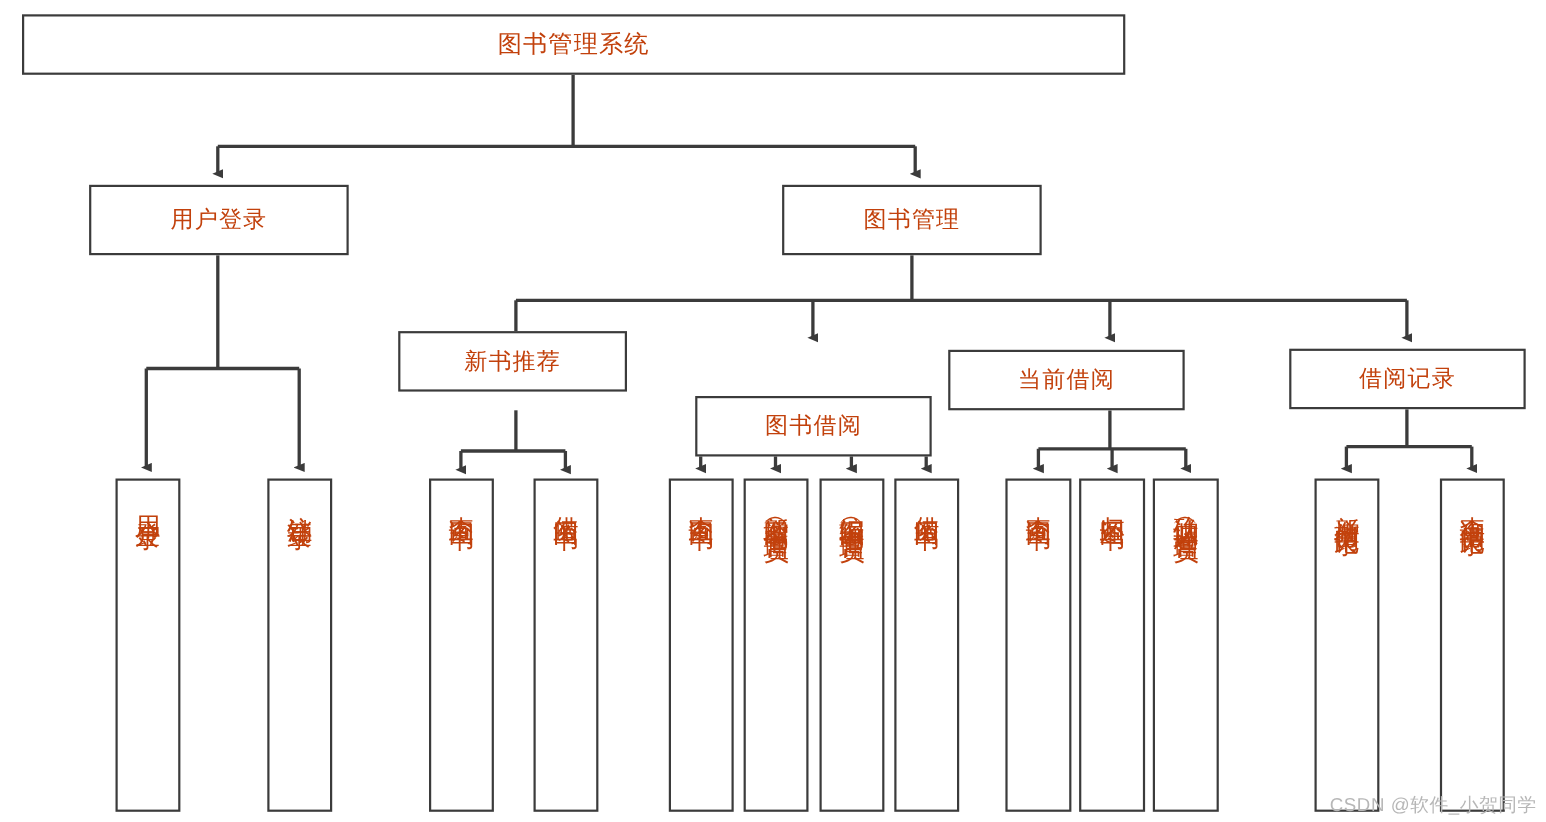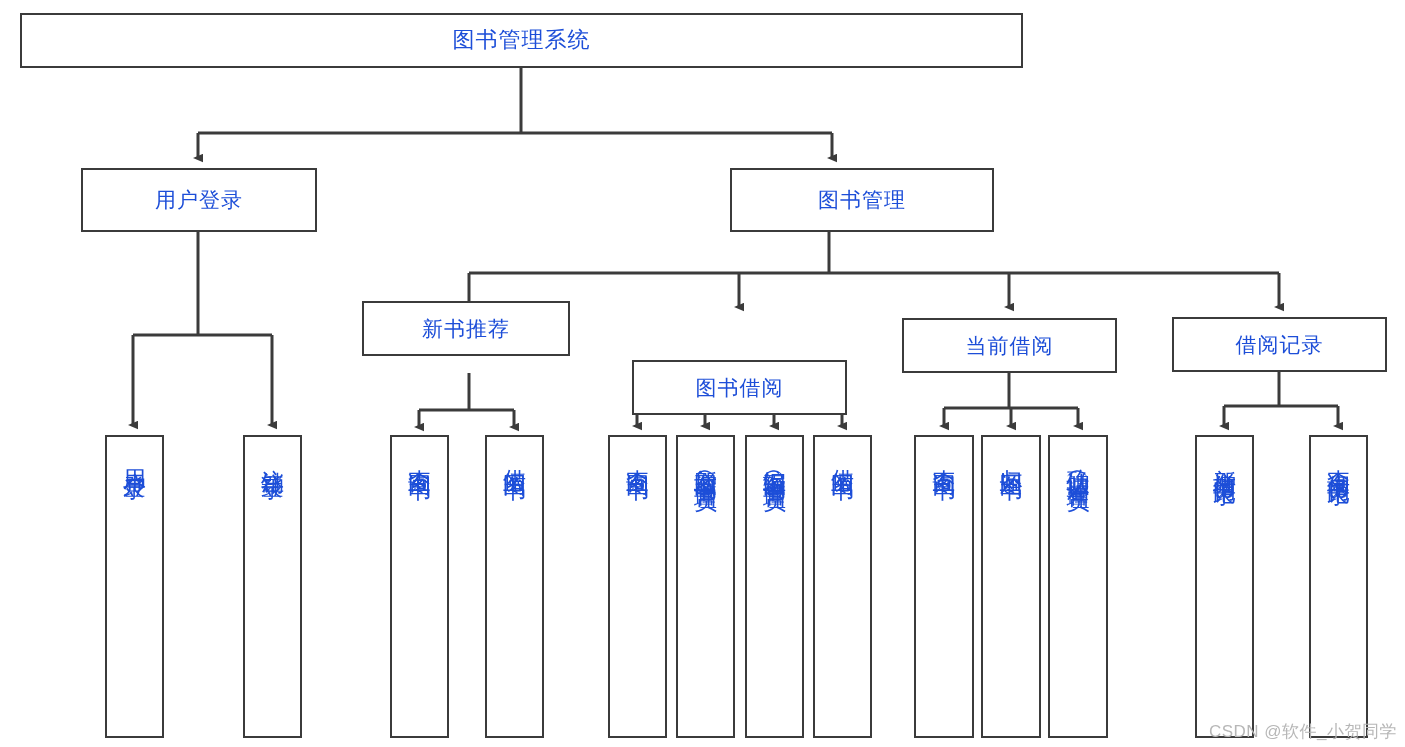--- a/index.html
+++ b/index.html
@@ -26,21 +26,21 @@
     height: 747px;
   }
   .node {
     position: absolute;
     box-sizing: border-box;
     background: #ffffff;
     border: 2px solid #3b3b3b;
     display: flex;
     align-items: center;
     justify-content: center;
-    color: #1d4ed8;
+    color: #c2410c;
   }
   .node.horiz .label {
     font-size: 21px;
     letter-spacing: 1px;
     line-height: 1.1;
     white-space: nowrap;
   }
   .node.vert {
     align-items: flex-start;
     justify-content: center;
@@ -122,31 +122,31 @@
     </g>
   </svg>
 
   <div class="node horiz root" style="left:20px; top:13px; width:1003px; height:55px;">
     <span class="label">图书管理系统</span>
   </div>
 
   <div class="node horiz" style="left:81px; top:168px; width:236px; height:64px;">
     <span class="label">用户登录</span>
   </div>
-  <div class="node horiz" style="left:730px; top:168px; width:264px; height:64px;">
+  <div class="node horiz" style="left:711px; top:168px; width:236px; height:64px;">
     <span class="label">图书管理</span>
   </div>
 
   <div class="node horiz" style="left:362px; top:301px; width:208px; height:55px;">
     <span class="label">新书推荐</span>
   </div>
   <div class="node horiz" style="left:632px; top:318px; width:215px; height:55px;margin-top:42px;">
     <span class="label">图书借阅</span>
   </div>
-  <div class="node horiz" style="left:902px; top:318px; width:215px; height:55px;">
+  <div class="node horiz" style="left:862px; top:318px; width:215px; height:55px;">
     <span class="label">当前借阅</span>
   </div>
   <div class="node horiz" style="left:1172px; top:317px; width:215px; height:55px;align-items:center;">
     <span class="label">借阅记录</span>
   </div>
 
   <div class="node vert" style="left:105px; top:435px; width:59px; height:303px;">
     <span class="label">用户登录</span>
   </div>
   <div class="node vert" style="left:243px; top:435px; width:59px; height:303px;">

